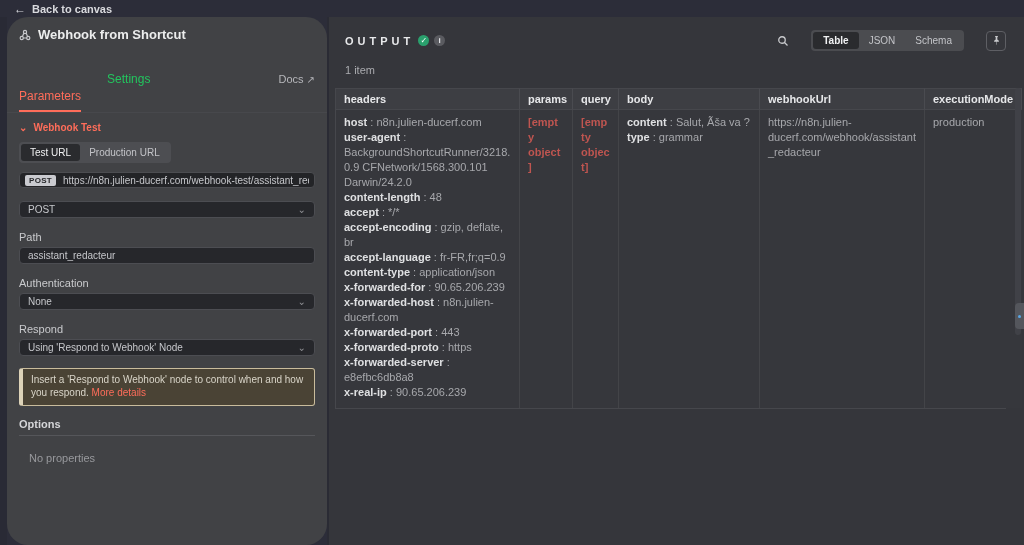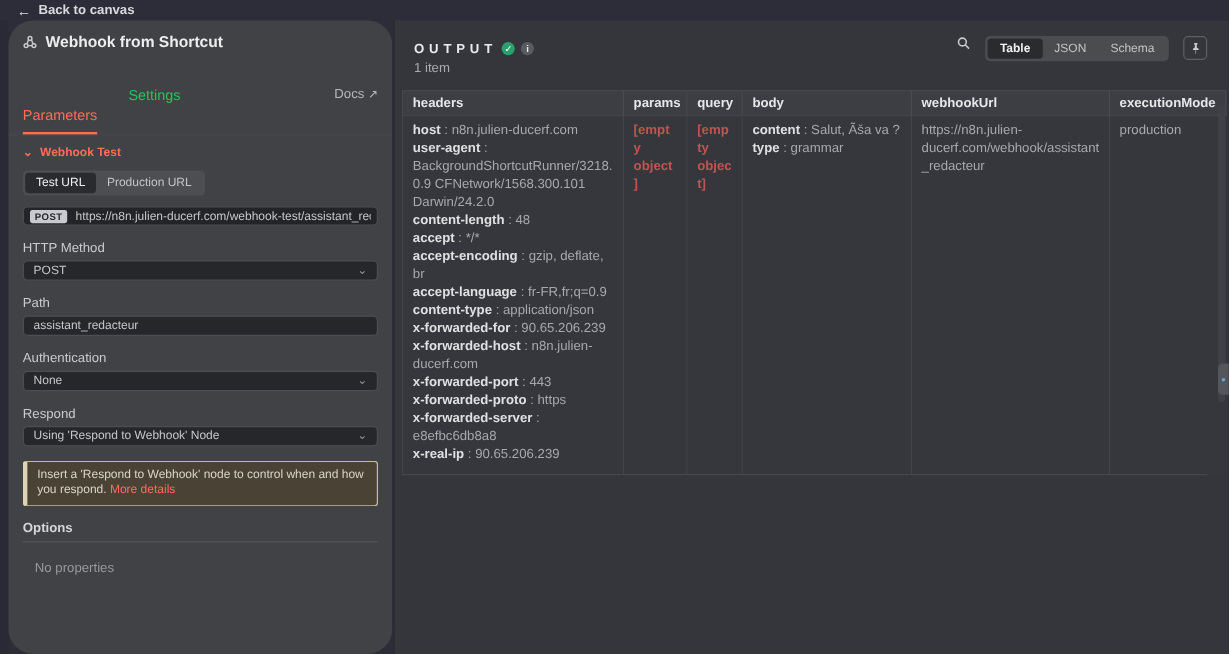--- a/index.html
+++ b/index.html
@@ -52,29 +52,29 @@
 
   .options-head { margin-top:12px; font-size:11px; font-weight:bold; color:#d5d6d9; border-bottom:1px solid #55565a; padding-bottom:5px; }
   .no-props { margin:16px 0 0 10px; font-size:11px; color:#98999d; }
 
   
   .output-panel { flex:1; background:#35363b; border-left:2px solid #2a2b34; position:relative; padding:13px 18px 0 16px; }
   .out-head { display:flex; align-items:center; }
   .out-title { font-size:11px; font-weight:bold; letter-spacing:4px; color:#e8e9eb; }
   .status-dot { width:11px; height:11px; border-radius:50%; background:#2aa06d; color:#fff; font-size:8px; line-height:11px; text-align:center; margin-left:4px; }
   .info-dot { width:11px; height:11px; border-radius:50%; background:#5a5b60; color:#e8e9eb; font-size:8px; font-weight:bold; line-height:11px; text-align:center; margin-left:5px; }
-  .out-tools { margin-left:auto; display:flex; gap:12px; }
+  .out-tools { margin-left:auto; display:flex; align-items:center; gap:22px; }
   .search-ic svg { width:12px; height:12px; display:block; }
   .view-toggle { display:inline-flex; background:#4b4c50; border-radius:4px; padding:2px; }
   .view-toggle .seg { font-size:10px; padding:3px 10px; border-radius:3px; color:#c3c4c8; cursor:pointer; }
   .view-toggle .seg.active { background:#2a2b2e; color:#f0f1f2; font-weight:bold; }
   .pin-btn { width:20px; height:20px; border:1px solid #5e5f64; border-radius:4px; display:flex; align-items:center; justify-content:center; cursor:pointer; }
   .pin-btn svg { width:11px; height:11px; display:block; }
 
-  .items-count { margin-top:0; font-size:11px; color:#aaabaf; }
+  .items-count { margin-top:13px; font-size:11px; color:#aaabaf; }
 
   .table { margin:12px 0 0 -10px; width:671px; display:grid; grid-template-columns:184px 53px 46px 141px 165px 1fr; border:1px solid #46474c; border-top:none; }
   .th { background:#3d3e43; font-size:11px; font-weight:bold; color:#e6e7e9; padding:4px 8px; border-right:1px solid #4a4b50; border-bottom:1px solid #46474c; border-top:1px solid #46474c; }
   .th:last-child { border-right:none; }
   .td { background:#36373c; font-size:11px; line-height:15px; color:#a7a8ac; padding:5px 8px 8px 8px; border-right:1px solid #434448; vertical-align:top; overflow-wrap:break-word; }
   .td:last-child { border-right:none; }
   .kv-key { font-weight:bold; color:#dfe0e2; }
   .kv { overflow-wrap:break-word; }
   .red { color:#bf5550;font-weight:bold; }
 
@@ -131,21 +131,20 @@
           <span class="seg active">Test URL</span>
           <span class="seg">Production URL</span>
         </div>
 
         <div class="url-bar">
           <span class="method-badge">POST</span>
           <span class="url-text">https://n8n.julien-ducerf.com/webhook-test/assistant_redacteur</span>
         </div>
 
         <div class="field">
-          <div class="field-label">HTTP Method</div>
           <div class="control">
             <span class="val">POST</span>
             <span class="chev">⌄</span>
           </div>
         </div>
 
         <div class="field">
           <div class="field-label">Path</div>
           <div class="control">
             <span class="val">assistant_redacteur</span>

